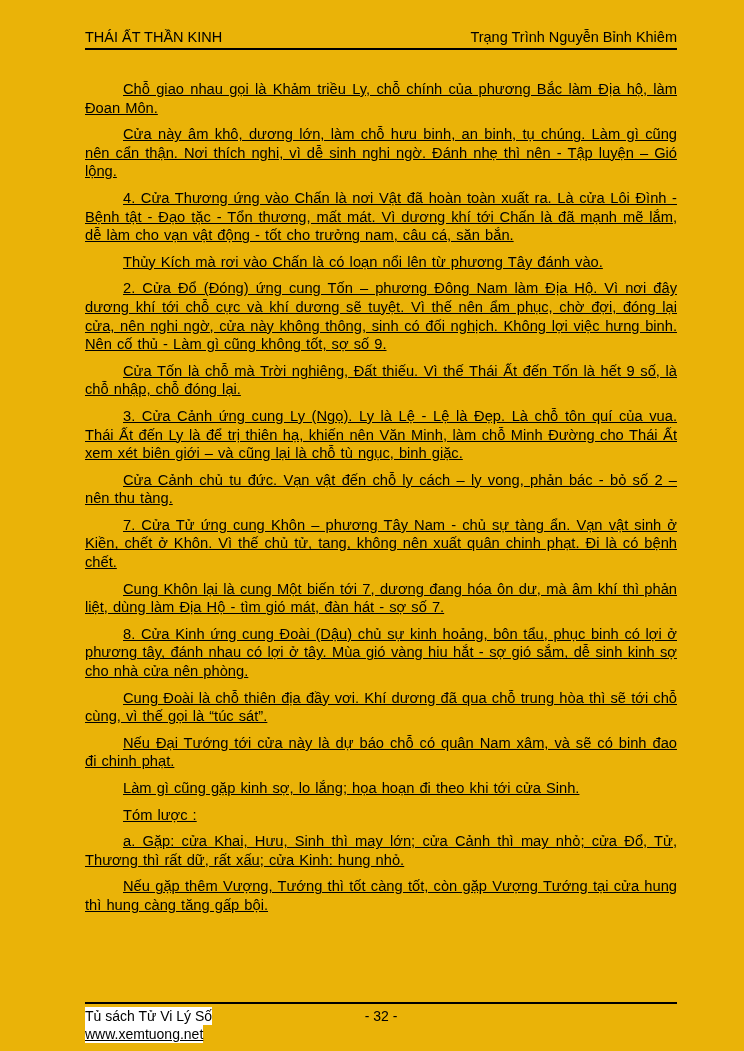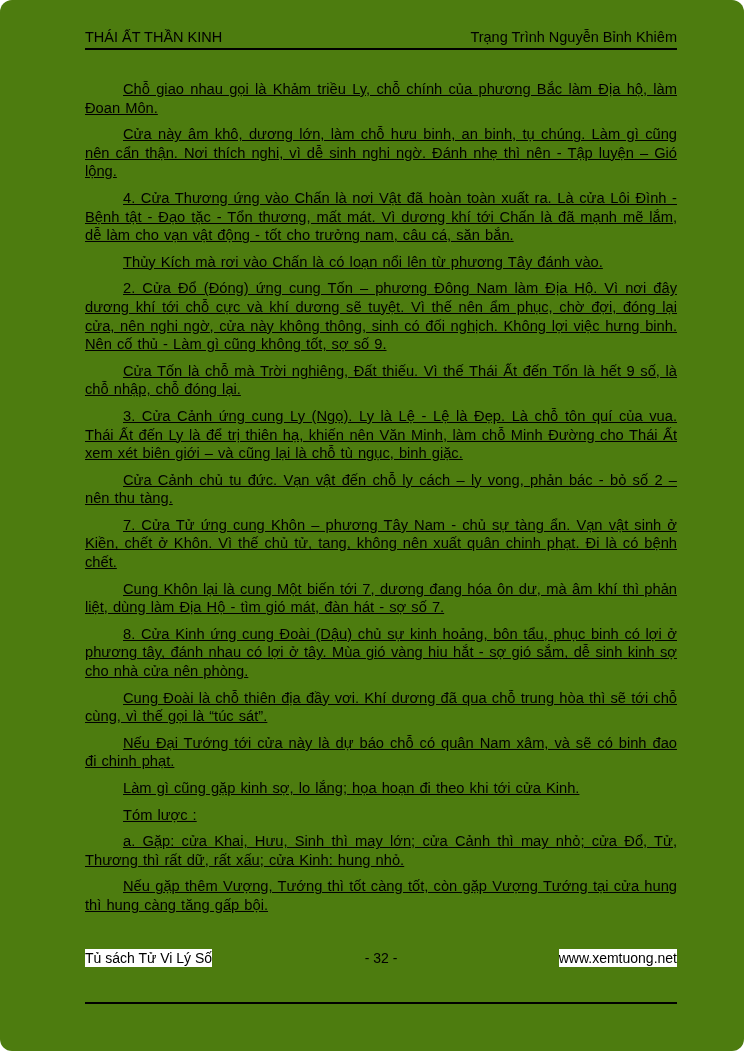--- a/index.html
+++ b/index.html
@@ -11,22 +11,21 @@
     width: 744px;
     height: 1051px;
     position: relative;
     overflow: hidden;
     font-family: "Liberation Sans", sans-serif;
     color: #000000;
   }
   .page {
     position: absolute;
     inset: 0;
-    background: #4d7c0f;
-    border-radius: 12px;
+    background: #eab308;
   }
   
   .header {
     position: absolute;
     left: 85px;
     right: 67px;
     top: 28px;
     display: flex;
     justify-content: space-between;
     align-items: flex-end;
@@ -63,35 +62,37 @@
     left: 85px;
     right: 67px;
     top: 1002px;
     height: 0;
     border-top: 2px solid #000000;
   }
   .footer {
     position: absolute;
     left: 85px;
     right: 67px;
-    top: 949px;
+    top: 1007px;
     display: flex;
     justify-content: space-between;
     align-items: flex-start;
     font-size: 14px;
     line-height: 18px;
+    flex-direction: column;
   }
   .footer .center {
     position: absolute;
     left: 0;
     right: 0;
     text-align: center;
   }
   .footer .left, .footer .right { position: relative; z-index: 1; background: #ffffff; }
   .website-link {
+    text-decoration: underline;
     color: #000000;
     cursor: pointer;
   }
 </style>
 </head>
 <body>
 
 <div class="page">
 
   <div class="header">
@@ -107,21 +108,21 @@
     <p>Thủy Kích mà rơi vào Chấn là có loạn nổi lên từ phương Tây đánh vào.</p>
     <p>2. Cửa Đổ (Đóng) ứng cung Tốn – phương Đông Nam làm Địa Hộ. Vì nơi đây dương khí tới chỗ cực và khí dương sẽ tuyệt. Vì thế nên ẩm phục, chờ đợi, đóng lại cửa, nên nghi ngờ, cửa này không thông, sinh có đối nghịch. Không lợi việc hưng binh. Nên cố thủ - Làm gì cũng không tốt, sợ số 9.</p>
     <p>Cửa Tốn là chỗ mà Trời nghiêng, Đất thiếu. Vì thế Thái Ất đến Tốn là hết 9 số, là chỗ nhập, chỗ đóng lại.</p>
     <p>3. Cửa Cảnh ứng cung Ly (Ngọ). Ly là Lệ - Lệ là Đẹp. Là chỗ tôn quí của vua. Thái Ất đến Ly là để trị thiên hạ, khiến nên Văn Minh, làm chỗ Minh Đường cho Thái Ất xem xét biên giới – và cũng lại là chỗ tù ngục, binh giặc.</p>
     <p>Cửa Cảnh chủ tu đức. Vạn vật đến chỗ ly cách – ly vong, phản bác - bỏ số 2 – nên thu tàng.</p>
     <p>7. Cửa Tử ứng cung Khôn – phương Tây Nam - chủ sự tàng ẩn. Vạn vật sinh ở Kiền, chết ở Khôn. Vì thế chủ tử, tang, không nên xuất quân chinh phạt. Đi là có bệnh chết.</p>
     <p>Cung Khôn lại là cung Một biến tới 7, dương đang hóa ôn dư, mà âm khí thì phản liệt, dùng làm Địa Hộ - tìm gió mát, đàn hát - sợ số 7.</p>
     <p>8. Cửa Kinh ứng cung Đoài (Dậu) chủ sự kinh hoảng, bôn tẩu, phục binh có lợi ở phương tây, đánh nhau có lợi ở tây. Mùa gió vàng hiu hắt - sợ gió sắm, dễ sinh kinh sợ cho nhà cửa nên phòng.</p>
     <p>Cung Đoài là chỗ thiên địa đầy vơi. Khí dương đã qua chỗ trung hòa thì sẽ tới chỗ cùng, vì thế gọi là “túc sát”.</p>
     <p>Nếu Đại Tướng tới cửa này là dự báo chỗ có quân Nam xâm, và sẽ có binh đao đi chinh phạt.</p>
-    <p>Làm gì cũng gặp kinh sợ, lo lắng; họa hoạn đi theo khi tới cửa Kinh.</p>
+    <p>Làm gì cũng gặp kinh sợ, lo lắng; họa hoạn đi theo khi tới cửa Sinh.</p>
     <p>Tóm lược :</p>
     <p>a. Gặp: cửa Khai, Hưu, Sinh thì may lớn; cửa Cảnh thì may nhỏ; cửa Đổ, Tử, Thương thì rất dữ, rất xấu; cửa Kinh: hung nhỏ.</p>
     <p>Nếu gặp thêm Vượng, Tướng thì tốt càng tốt, còn gặp Vượng Tướng tại cửa hung thì hung càng tăng gấp bội.</p>
   </div>
 
   <div class="footer-rule"></div>
   <div class="footer">
     <span class="left">Tủ sách Tử Vi Lý Số</span>
     <span class="center">- 32 -</span>
     <span class="right website-link">www.xemtuong.net</span>

